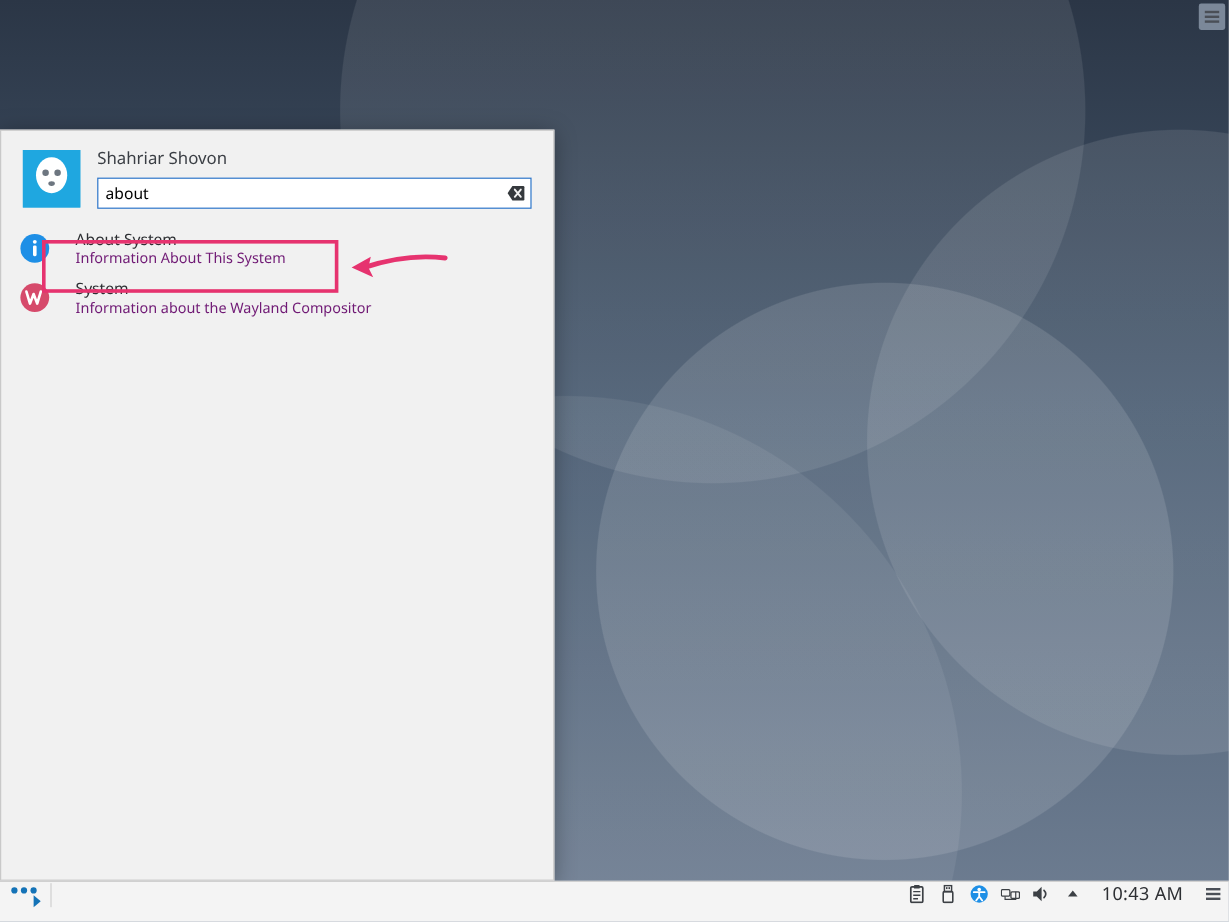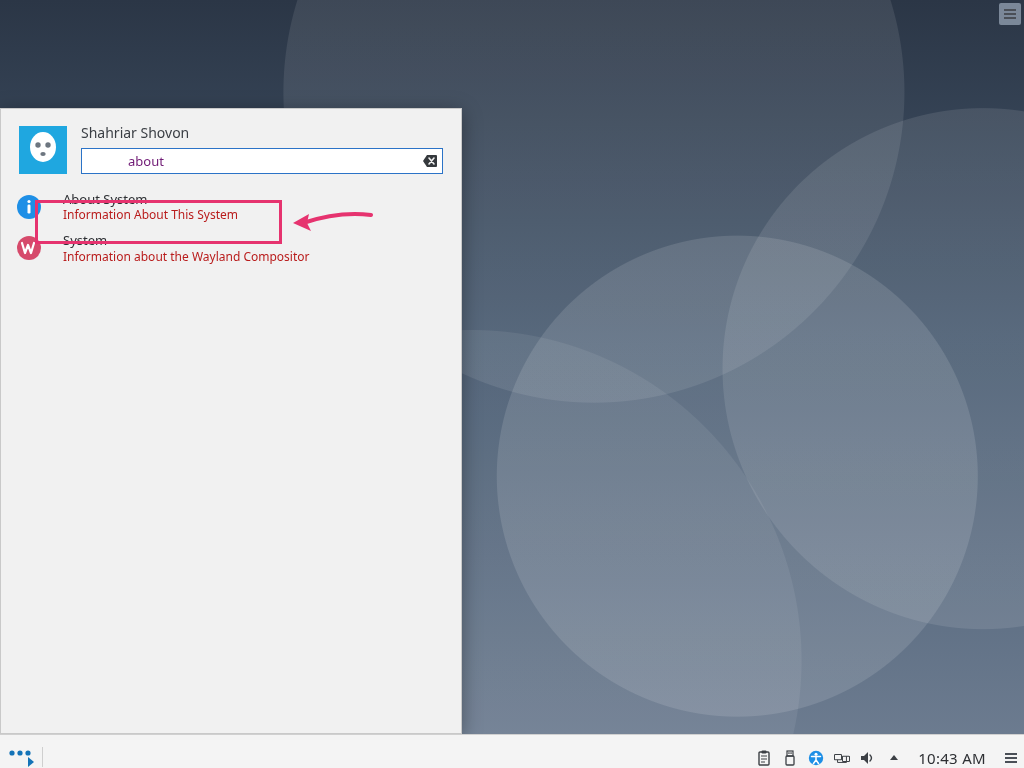--- a/index.html
+++ b/index.html
@@ -33,76 +33,76 @@
   
   .launcher {
     position: absolute;
     left: 0; top: 108px;
     width: 462px; height: 626px;
     background: #f1f1f1;
     border: 1px solid #c9c9c9;
     box-shadow: 0 4px 18px rgba(0,0,0,.35);
   }
   .launcher-header {
-    display: flex; align-items: flex-end;
+    display: flex; align-items: center;
     padding: 14px 18px 8px 18px; gap: 14px;
   }
   .avatar {
     width: 48px; height: 48px; background: #1fa7e0; position: relative; flex: 0 0 48px;
   }
   .avatar svg { position: absolute; inset: 0; }
   .user-col { flex: 1; }
   .user-name { font-size: 14px; color: #3a3e44; margin-bottom: 6px; }
   .search-row {
     display: flex; align-items: center;
     border: 1px solid #2b73c7;
     background: #fff;
     height: 26px;
     padding: 0 2px 0 6px;
   }
   .search-input {
     flex: 1; border: none; outline: none;
-    font-size: 13px; color: #701a75; background: transparent; margin-left: 40px;
+    font-size: 13px; color: #000000; background: transparent;
   }
   .clear-btn {
     width: 20px; height: 18px; display: flex; align-items: center; justify-content: center;
     cursor: pointer;
   }
 
   .results { padding: 4px 10px 0 10px; }
   .result {
     display: flex; align-items: center; gap: 20px;
     padding: 5px 8px 5px 4px;
     cursor: pointer;
   }
   .result-icon {
     width: 28px; height: 28px; flex: 0 0 28px;
     display: flex; align-items: center; justify-content: center;
   }
   .result-text .title { font-size: 13px; color: #2d2f33; line-height: 1.25; }
-  .result-text .desc  { font-size: 12px; color: #b91c1c; line-height: 1.25; }
+  .result-text .desc  { font-size: 12px; color: #701a75; line-height: 1.25; }
 
   
   .annotate-box {
     position: absolute;
     border: 3px solid #e6336f;
     pointer-events: none;
   }
   .annotate-arrow {
     position: absolute;
     pointer-events: none;
   }
 
   
   .panel {
     position: absolute; left: 0; right: 0; bottom: 0;
     height: 34px;
     background: #f4f4f4;
     border-top: 1px solid #d0d0d0;
-    display: flex; align-items: flex-end;
+    display: flex; align-items: flex-start;
     padding: 0 4px 0 6px;
     gap: 4px;
   }
   .panel-left { display: flex; align-items: center; gap: 6px; }
   .panel-spacer { flex: 1; }
   .panel-tray { display: flex; align-items: center; gap: 10px; }
   .tray-icon { width: 16px; height: 16px; display: flex; align-items: center; justify-content: center; color: #3c4045; }
   .clock { font-size: 15px; color: #2d2f33; letter-spacing: .3px; margin: 0 4px 0 6px; }
   .panel-burger {
     width: 18px; height: 18px; display: flex; align-items: center; justify-content: center;

